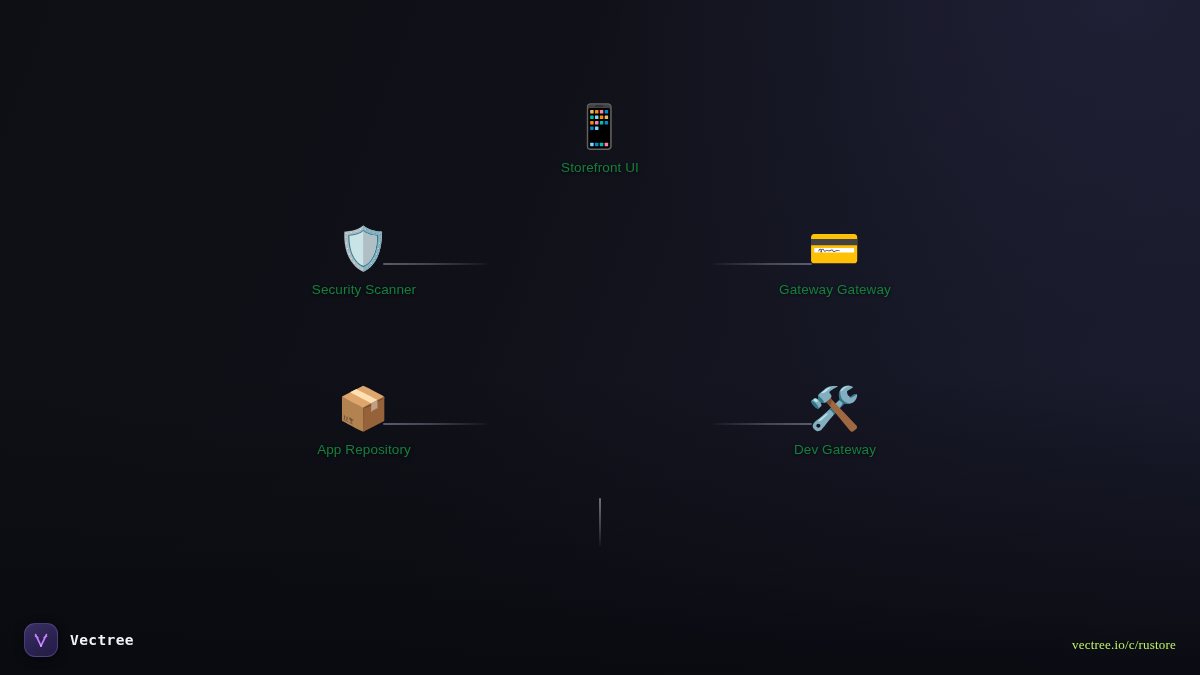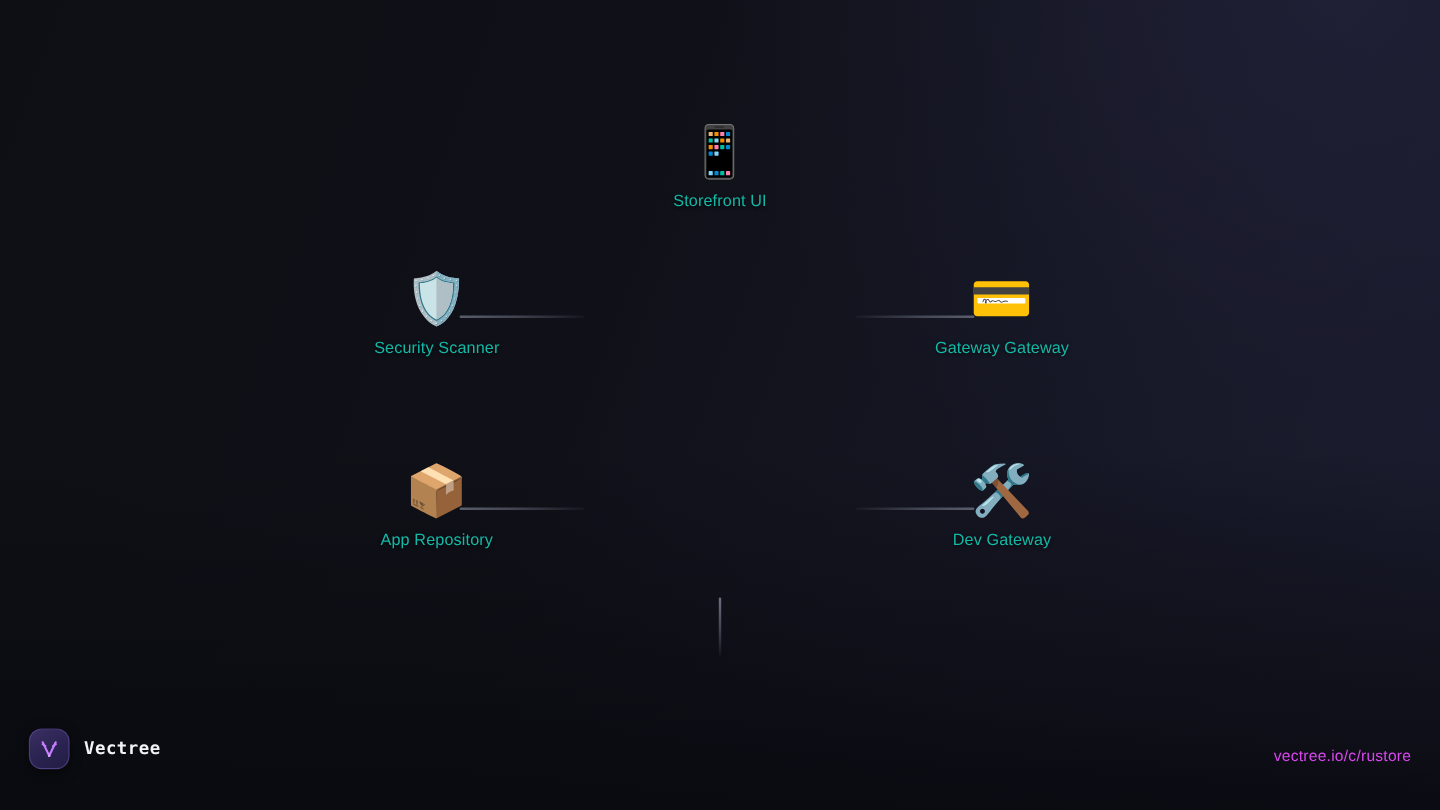--- a/index.html
+++ b/index.html
@@ -91,30 +91,30 @@
     line-height:1;
     height:54px;
     display:flex;
     align-items:center;
     justify-content:center;
     user-select:none;
   }
   .node-label {
     margin-top:6px;
     font-size:13.5px;
-    color:#14b8a6;
+    color:#15803d;
     letter-spacing:.1px;
     white-space:nowrap;
     text-shadow:0 1px 3px rgba(0,0,0,.65);
   }
 
   
   .footer {
     position:absolute;
-    left:24px; right:24px; bottom:34px;
+    left:24px; right:24px; bottom:18px;
     display:flex;
     align-items:flex-end;
     justify-content:space-between;
   }
   .brand-block { display:flex; flex-direction:column; }
   .brand-row {
     display:flex;
     align-items:center;
     gap:12px;
   }
@@ -138,23 +138,23 @@
   .page-title {
     margin-top:9px;
     font-family:"DejaVu Sans Mono", monospace;
     font-size:33px;
     font-weight:700;
     color:#ffffff;
     letter-spacing:.6px;
     line-height:1.1;
   }
   .footer-url {
-    font-family:Liberation Sans, sans-serif;
+    font-family:Liberation Serif, serif;
     font-size:13px;
-    color:#d946ef;
+    color:#bef264;
     letter-spacing:.2px;
     padding-bottom:4px;
   }
 </style>
 </head>
 <body>
 
 <div class="bg-base"></div>
 <div class="bg-diag"></div>
 <div class="bg-corner"></div>

